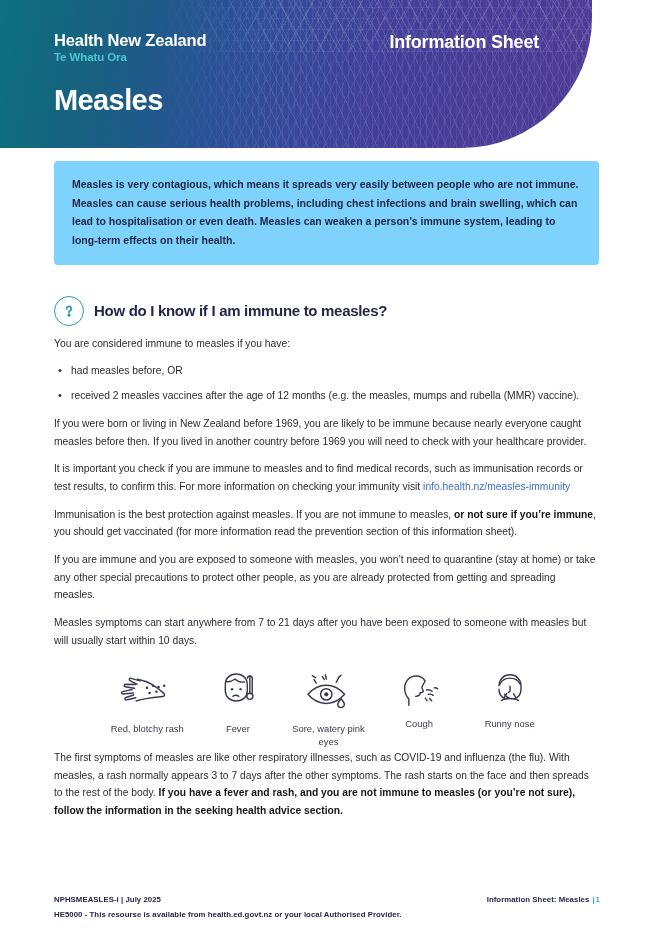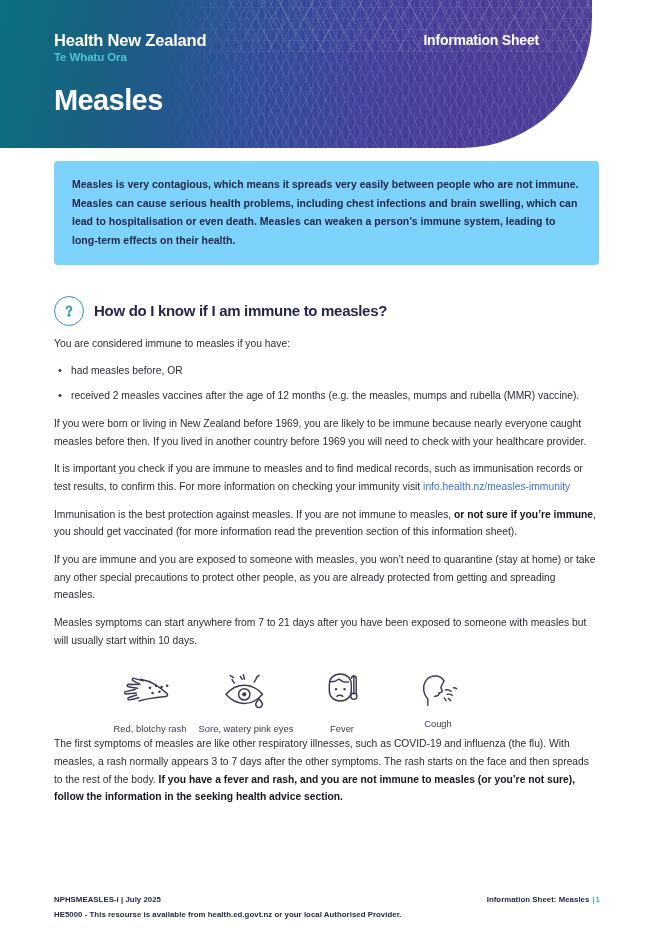--- a/index.html
+++ b/index.html
@@ -69,21 +69,21 @@
     font-size: 11.5px;
     font-weight: bold;
     margin-top: 2px;
     letter-spacing: -0.1px;
   }
   .doc-type {
     position: absolute;
     right: 53px;
     top: 32px;
     color: #ffffff;
-    font-size: 14px;
+    font-size: 18px;
     font-weight: bold;
     letter-spacing: -0.2px;
   }
   .doc-title {
     position: absolute;
     left: 54px;
     top: 84px;
     color: #ffffff;
     font-size: 29px;
     font-weight: bold;
@@ -289,65 +289,80 @@
           <circle cx="55" cy="20" r="1.5" fill="#3a3a55" stroke="none"></circle>
           <circle cx="38" cy="28.5" r="1.5" fill="#3a3a55" stroke="none"></circle>
           <circle cx="46" cy="27" r="1.5" fill="#3a3a55" stroke="none"></circle>
         </svg>
       </div>
       <div class="cap">Red, blotchy rash</div>
     </div>
 
     <div class="symptom">
       <div class="glyph">
-        <svg width="54" height="46" viewBox="0 0 62 52" fill="none" stroke="#3a3a55" stroke-width="1.7" stroke-linecap="round" stroke-linejoin="round" aria-hidden="true">
-          <path d="M8 31c6-7 13-10.5 21-10.5S44 24 50 31c-6 7-13 10.5-21 10.5S14 38 8 31z"></path>
-          <circle cx="29" cy="31" r="6.5"></circle>
-          <circle cx="29" cy="31" r="2.4" fill="#3a3a55" stroke="none"></circle>
-          <path d="M46 36c2.5 3 3.8 4.8 3.8 6.3a3.8 3.8 0 0 1-7.6 0c0-1.5 1.3-3.3 3.8-6.3z"></path>
-          <path d="M15 14l2.5 4M13 9.5l3.8 2.2"></path>
-          <path d="M28 8.5l1.2 5M24.5 10.5l2.2 3.4"></path>
-          <path d="M43 12.5l-2.5 4.5M46 9l-3 2.8"></path>
-        </svg>
-      </div>
-      <div class="cap">Sore, watery pink eyes</div>
-    </div>
-
-    <div class="symptom">
-      <div class="glyph">
         <svg width="46" height="44" viewBox="0 0 54 52" fill="none" stroke="#3a3a55" stroke-width="1.7" stroke-linecap="round" stroke-linejoin="round" aria-hidden="true">
           <path d="M12 20c0-8 5.5-13 13-13s13 5 13 13v7c0 7-5.5 12-13 12S12 34 12 27z"></path>
           <path d="M12.5 16c3.5.5 8-.6 11-3 2.5 2.6 7 4 11.2 3.6"></path>
           <circle cx="20" cy="25" r="1.4" fill="#3a3a55" stroke="none"></circle>
           <circle cx="30" cy="25" r="1.4" fill="#3a3a55" stroke="none"></circle>
           <path d="M21 33.5c1.5-1.6 5-1.8 7 0"></path>
           <path d="M41 9.5c1.6 0 2.8 1.2 2.8 2.7v18.2"></path>
           <path d="M38.2 12.2c0-1.5 1.2-2.7 2.8-2.7v20.9"></path>
           <circle cx="41" cy="33.5" r="3.6"></circle>
         </svg>
       </div>
       <div class="cap">Fever</div>
     </div>
 
+    <div class="symptom">
+      <div class="glyph">
+        <svg width="54" height="46" viewBox="0 0 62 52" fill="none" stroke="#3a3a55" stroke-width="1.7" stroke-linecap="round" stroke-linejoin="round" aria-hidden="true">
+          <path d="M8 31c6-7 13-10.5 21-10.5S44 24 50 31c-6 7-13 10.5-21 10.5S14 38 8 31z"></path>
+          <circle cx="29" cy="31" r="6.5"></circle>
+          <circle cx="29" cy="31" r="2.4" fill="#3a3a55" stroke="none"></circle>
+          <path d="M46 36c2.5 3 3.8 4.8 3.8 6.3a3.8 3.8 0 0 1-7.6 0c0-1.5 1.3-3.3 3.8-6.3z"></path>
+          <path d="M15 14l2.5 4M13 9.5l3.8 2.2"></path>
+          <path d="M28 8.5l1.2 5M24.5 10.5l2.2 3.4"></path>
+          <path d="M43 12.5l-2.5 4.5M46 9l-3 2.8"></path>
+        </svg>
+      </div>
+      <div class="cap">Sore, watery pink eyes</div>
+    </div>
+
     <div class="symptom raise">
       <div class="glyph">
         <svg width="46" height="44" viewBox="0 0 54 52" fill="none" stroke="#3a3a55" stroke-width="1.7" stroke-linecap="round" stroke-linejoin="round" aria-hidden="true">
           <path d="M10 24c0-8.5 6-14.5 13.5-14.5 5.5 0 9 2.5 10.5 6"></path>
           <path d="M10 24c0 6 2 9.5 5 12.5V44"></path>
           <path d="M34 15.5c-1 3-3.5 5-3.5 7.5 0 2 1.5 2.8 1.5 4.2 0 1.6-1.8 2-3.5 2"></path>
           <path d="M28.5 29.2c0 2.5-2.5 4-5.5 4.3"></path>
           <path d="M36 26c2.5-.5 5 .3 6.5 1.6"></path>
           <path d="M38 31c2.2-.4 4.4.2 5.8 1.3"></path>
           <path d="M45 23.5c1.6-.3 3.1.2 4.1 1"></path>
           <path d="M34.5 35.5l2 3M39.5 36l2.5 2.6"></path>
         </svg>
       </div>
       <div class="cap">Cough</div>
     </div>
 
+    <div class="symptom raise">
+      <div class="glyph">
+        <svg width="44" height="44" viewBox="0 0 52 52" fill="none" stroke="#3a3a55" stroke-width="1.7" stroke-linecap="round" stroke-linejoin="round" aria-hidden="true">
+          <path d="M13 21c0-7.5 5.5-13 13-13s13 5.5 13 13v4c0 6-4 10-8 11.5"></path>
+          <path d="M13 25c0 6 4 10 8 11.5"></path>
+          <path d="M14 19c2.5-4.5 6.5-7 12-7s9.5 2.5 12 7"></path>
+          <path d="M26 21.5v5.5c0 1.2-1 1.8-2 2"></path>
+          <path d="M19.5 31c2 3.5 5 5.2 8 5.2"></path>
+          <path d="M22 30.5c-1.5 1.6-2.5 3.4-3 5.2"></path>
+          <path d="M30 30.5c1.5 1.6 2.5 3.4 3 5.2"></path>
+          <path d="M16 38.5c2-1.6 5.5-2.5 10-2.5s8 .9 10 2.5"></path>
+        </svg>
+      </div>
+      <div class="cap">Runny nose</div>
+    </div>
 
   </div>
 
   <p class="body after-symptoms"><span>The first symptoms of measles are like other respiratory illnesses, such as COVID-19 and influenza (the flu). With measles, a rash normally appears 3 to 7 days after the other symptoms. The rash starts on the face and then spreads to the rest of the body. </span><strong>If you have a fever and rash, and you are not immune to measles (or you’re not sure), follow the information in the seeking health advice section.</strong></p>
 
 </div>
 
 <div class="footer">
   <div class="footer-row">
     <div class="footer-left">NPHSMEASLES-i | July 2025</div>

